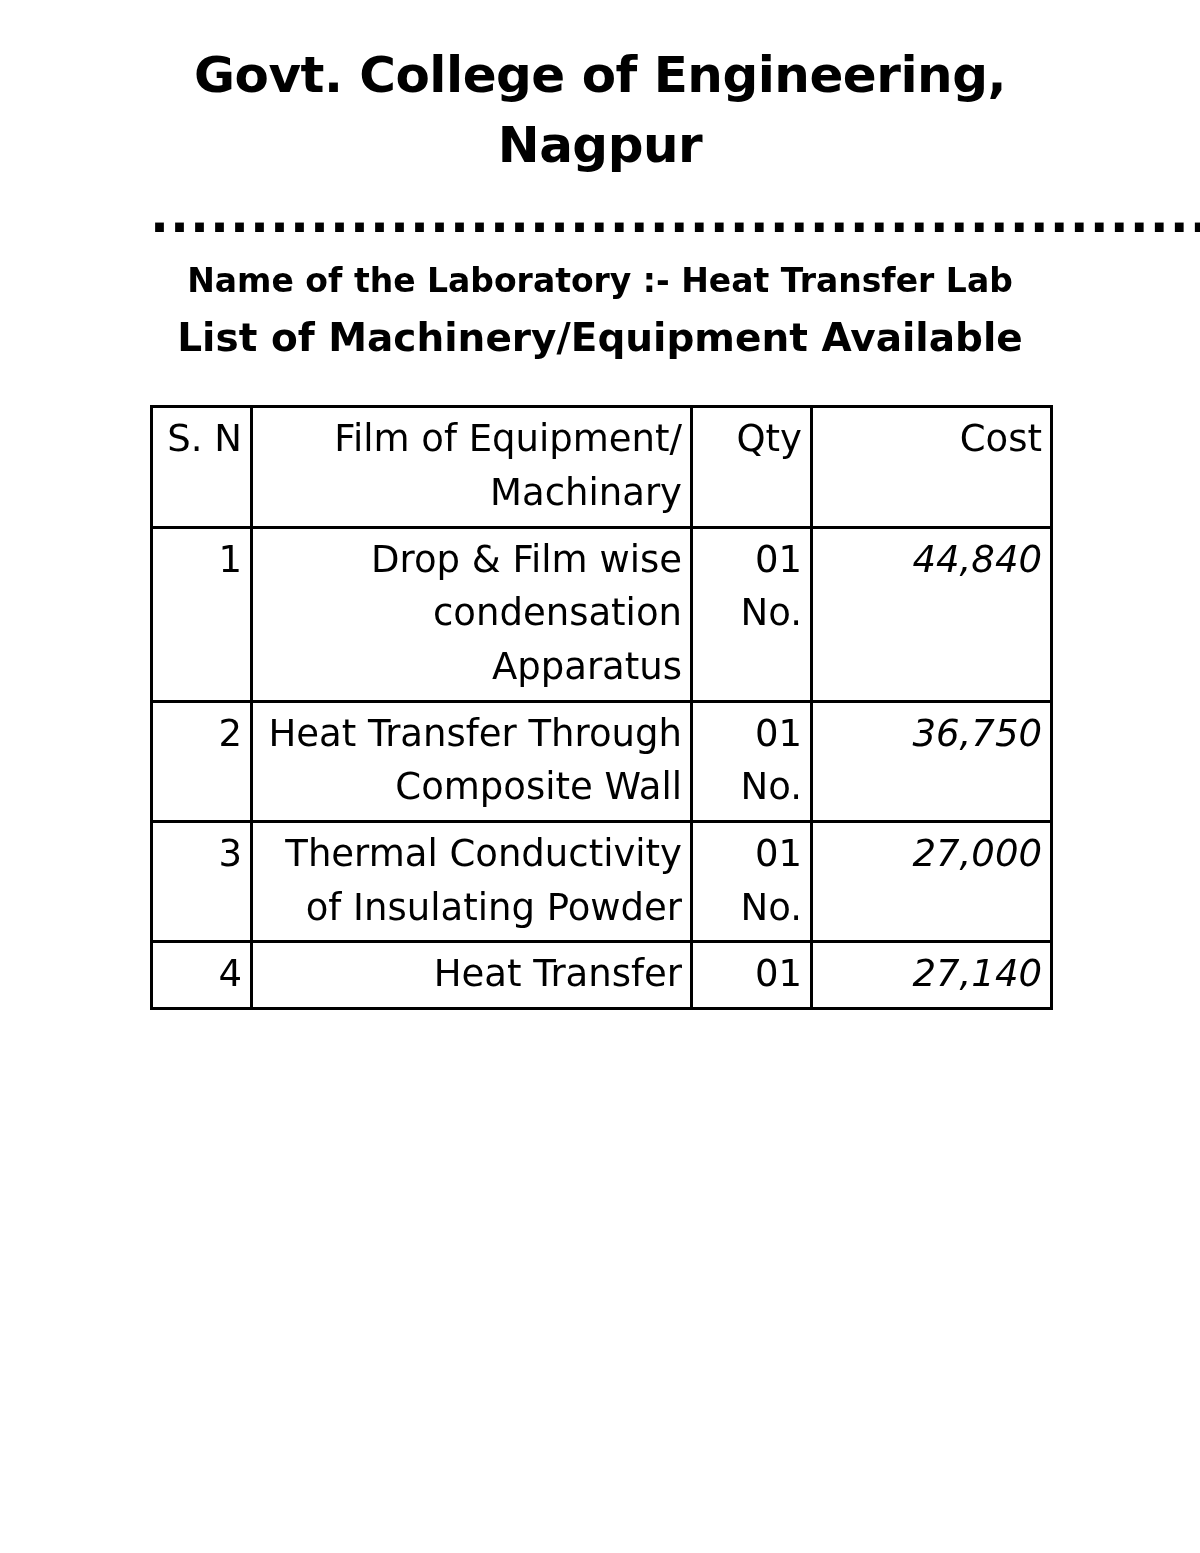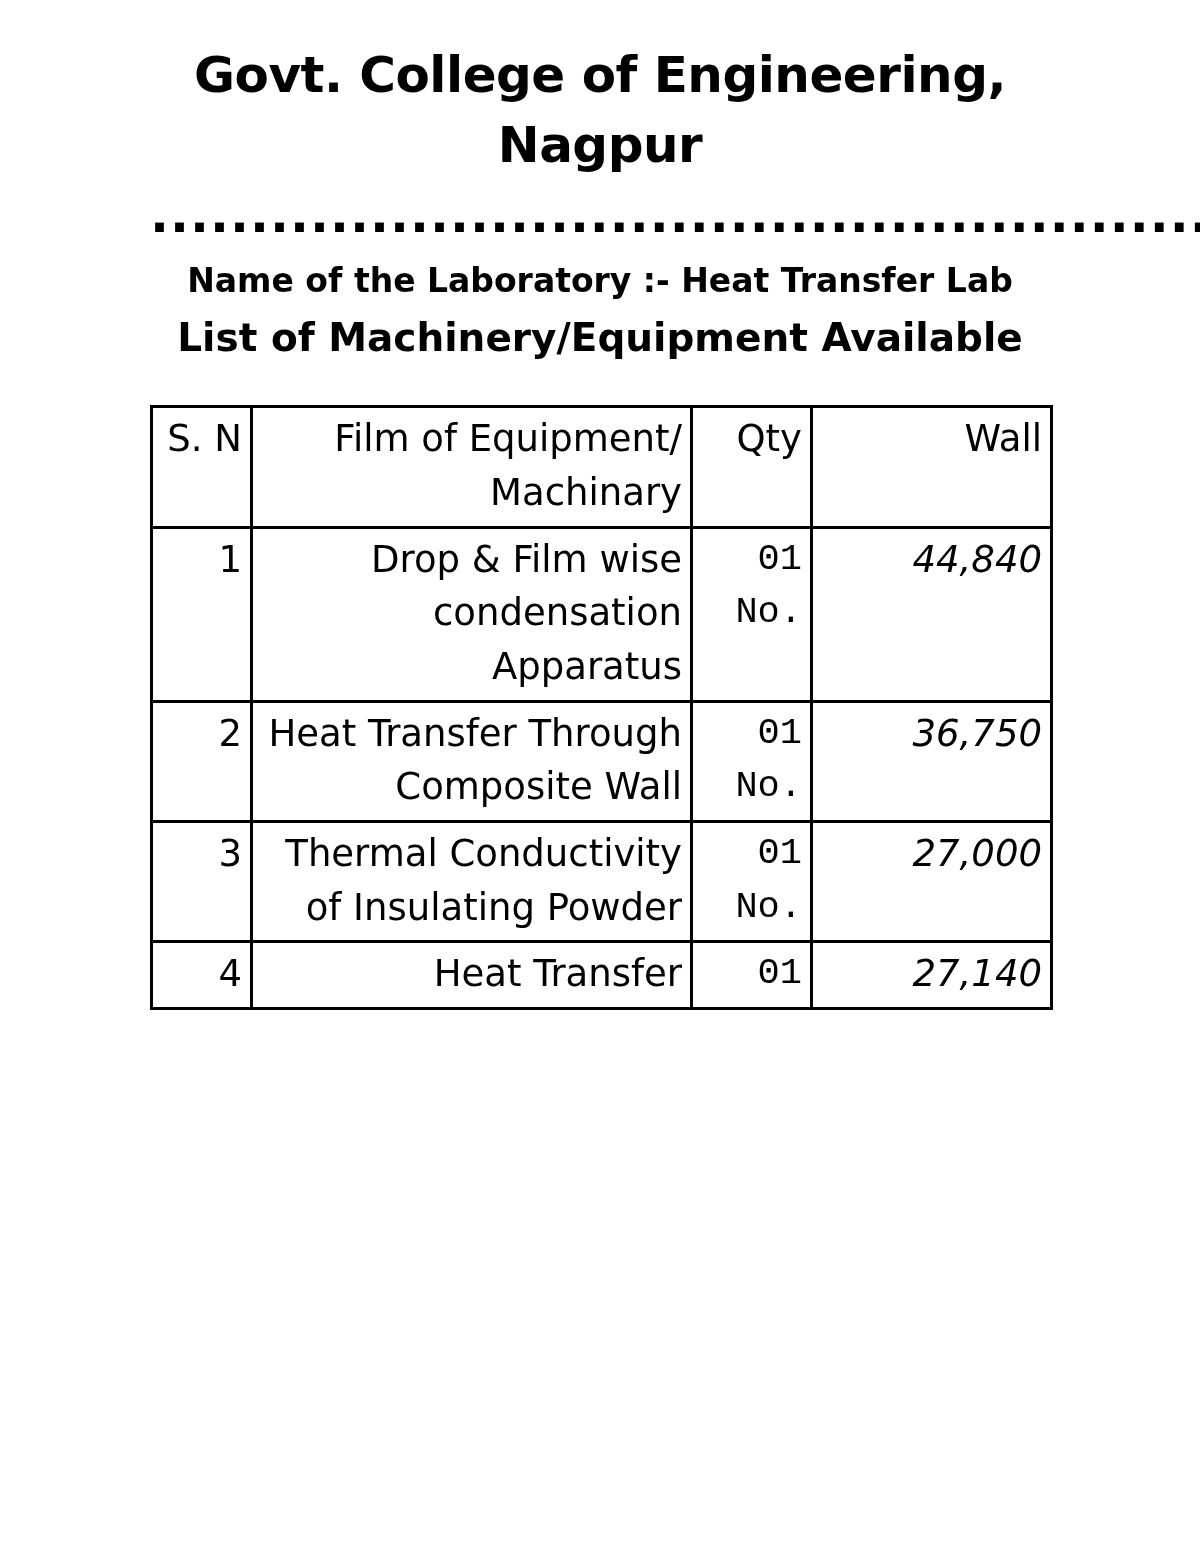--- a/index.html
+++ b/index.html
@@ -70,21 +70,21 @@
   .col-sn    { width: 100px; }
   .col-name  { width: 440px; }
   .col-qty   { width: 120px; text-align: center !important; }
   .col-cost  { width: 240px; text-align: center !important; }
 
   td.cell-sn   { vertical-align: top; }
   td.cell-name { vertical-align: top; }
   td.cell-qty  { text-align: center; vertical-align: middle; }
   td.cell-cost { text-align: center; vertical-align: middle; font-style: italic; }
   th.head-qty, th.head-cost { text-align: center; vertical-align: top; }
-  .qty-line { display: block; font-family: Liberation Mono, monospace; }
+  .qty-line { display: block; }
 </style>
 </head>
 <body>
 
 <div class="page">
 
   <h1 class="doc-title">Govt. College of Engineering, Nagpur</h1>
 
   <div class="dotted-rule">..................................................................</div>
 
@@ -97,21 +97,21 @@
       <col class="col-sn">
       <col class="col-name">
       <col class="col-qty">
       <col class="col-cost">
     </colgroup>
     <thead>
       <tr>
         <th class="head-sn">S. N</th>
         <th class="head-name">Film of Equipment/ Machinary</th>
         <th class="head-qty">Qty</th>
-        <th class="head-cost">Wall</th>
+        <th class="head-cost">Cost</th>
       </tr>
     </thead>
     <tbody>
       <tr>
         <td class="cell-sn">1</td>
         <td class="cell-name">Drop &amp; Film wise condensation Apparatus</td>
         <td class="cell-qty">
           <span class="qty-line">01</span>
           <span class="qty-line">No.</span>
         </td>

